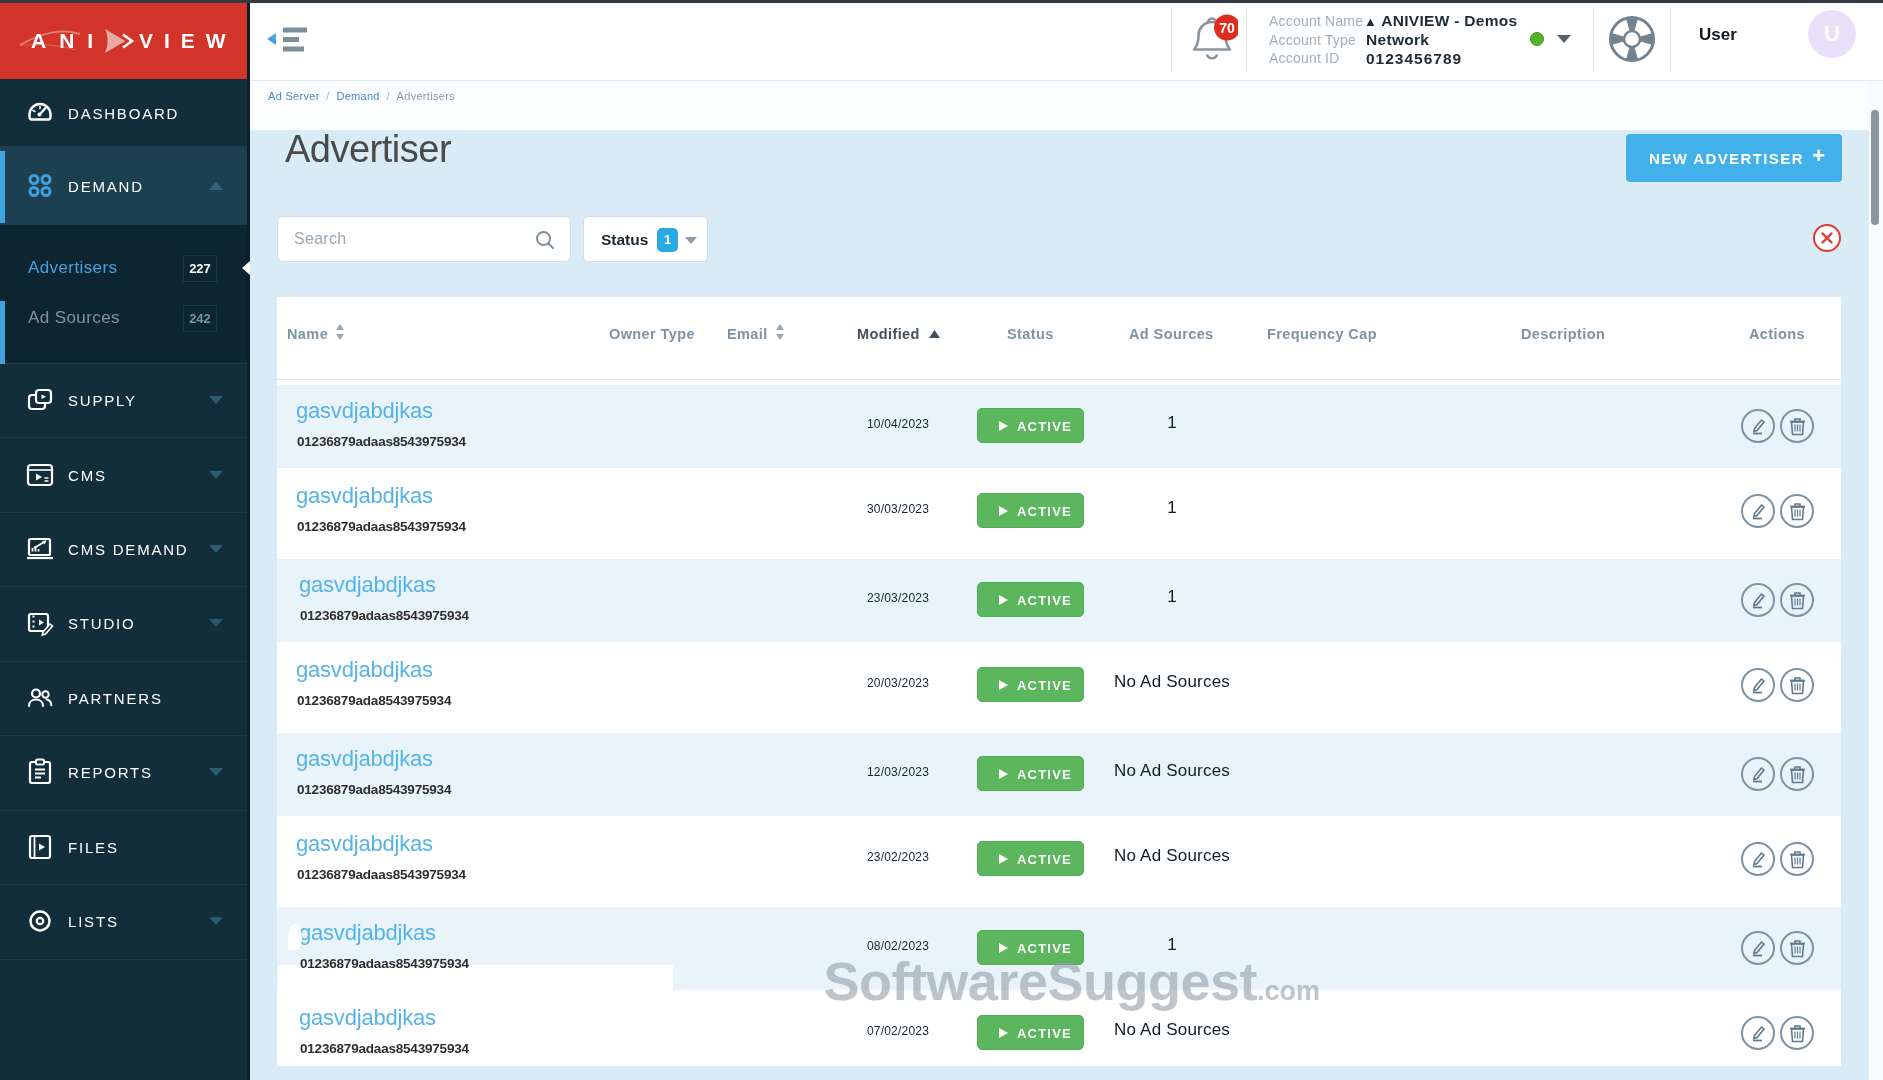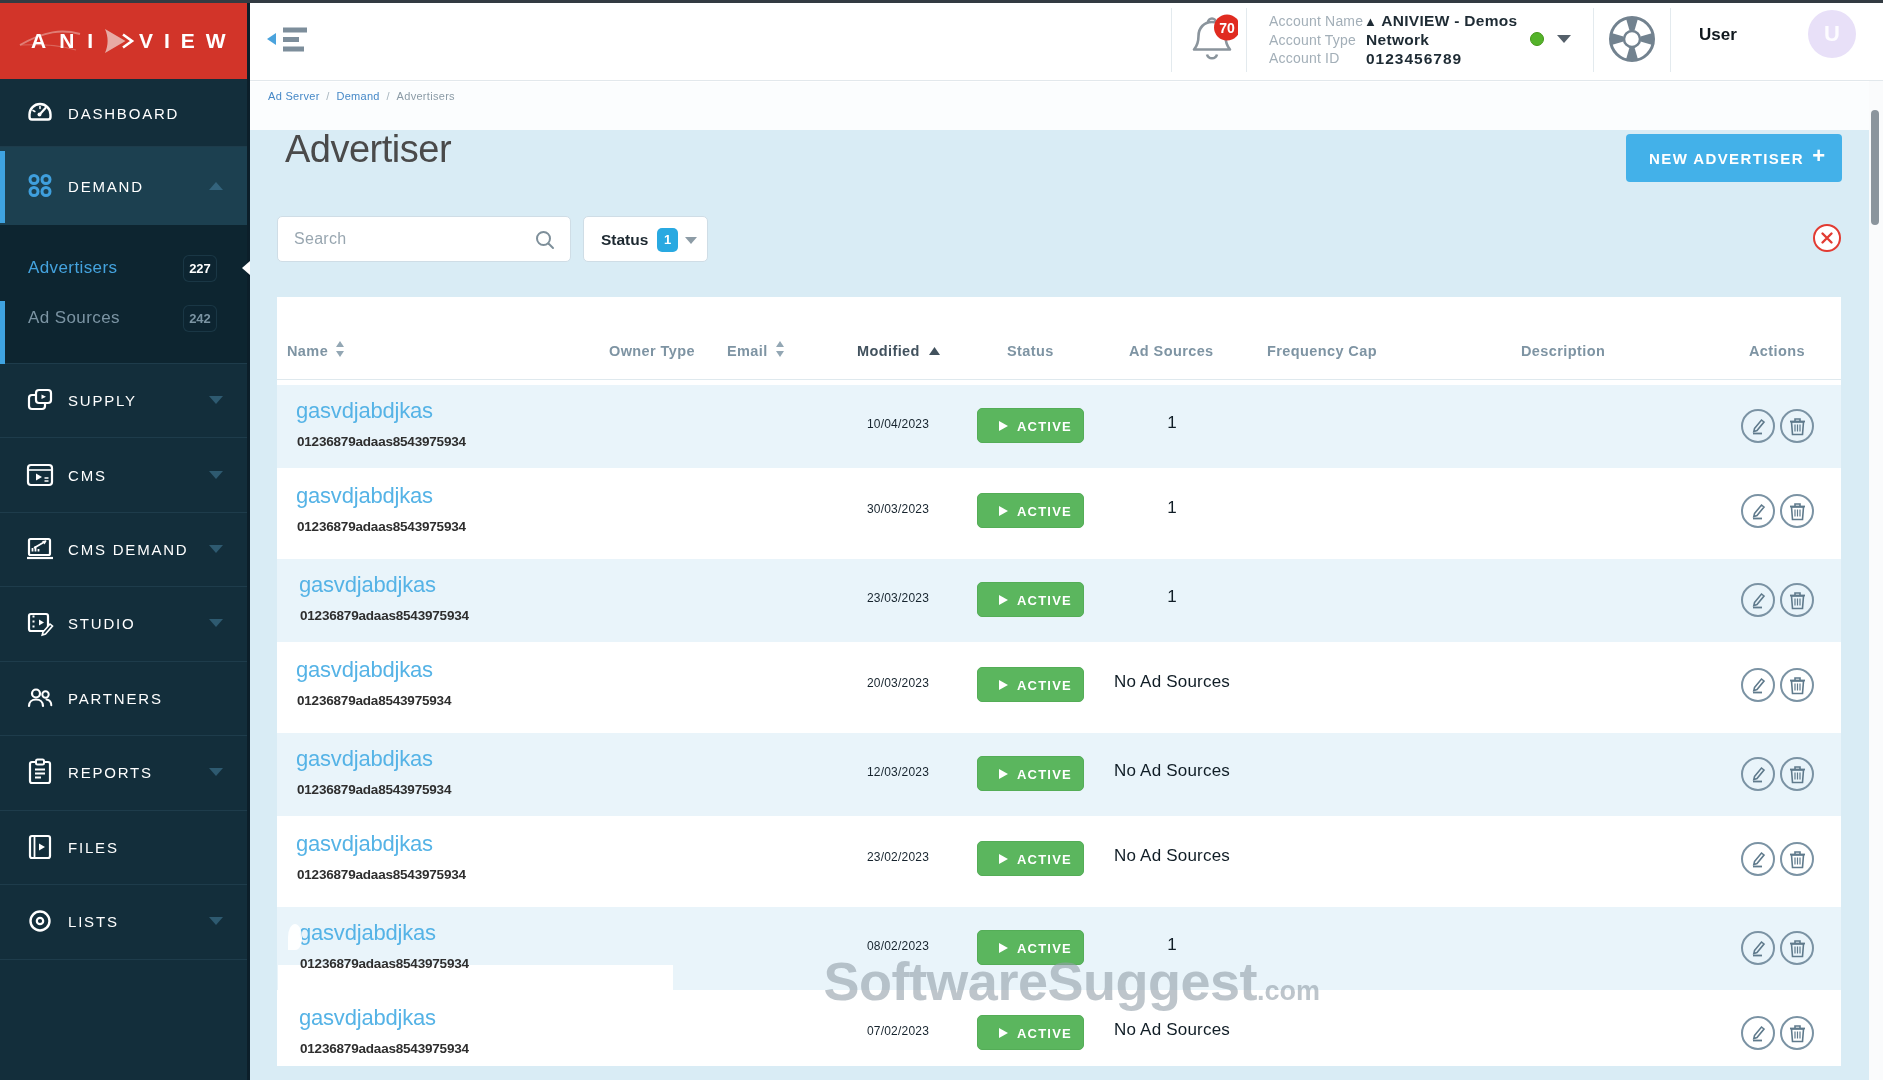--- a/index.html
+++ b/index.html
@@ -12,21 +12,21 @@
 .mitem{left:0;width:247px;color:#fff}
 .mlabel{position:absolute;left:68px;font-size:15px;letter-spacing:1.8px;color:#fff}
 .micon{position:absolute;left:24px;width:32px;height:32px}
 .mcaret{position:absolute;right:24px;width:0;height:0;border-left:7px solid transparent;border-right:7px solid transparent;border-top:8px solid #2e5a70}
 .mcaretup{position:absolute;right:24px;width:0;height:0;border-left:7px solid transparent;border-right:7px solid transparent;border-bottom:8px solid #33637c}
 .sdiv{left:0;width:247px;height:1px;background:#1e3c4b}
 #demandband{left:0;top:146px;width:247px;height:79px;background:#1c4050}
 #submenu{left:0;top:225px;width:247px;height:138px;background:#0d2530}
 .bluebar{left:0;width:5px;background:#3fa3e0}
 .subitem{position:absolute;left:28px;font-size:17px;letter-spacing:.4px}
-.badge{position:absolute;left:183px;width:34px;height:27px;border:1px solid #24455494;border-radius:6px;background:#0d2531;font-size:13px;font-weight:bold;text-align:center;line-height:25px}
+.badge{position:absolute;left:183px;width:34px;height:27px;border:1px solid #24455494;border-radius:0;background:#0d2531;font-size:13px;font-weight:bold;text-align:center;line-height:25px}
 #notch{left:242px;top:261px;width:0;height:0;border-top:7px solid transparent;border-bottom:7px solid transparent;border-right:8px solid #fff;z-index:5}
 
 #topbar{left:250px;top:3px;width:1633px;height:78px;background:#fff;border-bottom:1px solid #e2e8ec}
 #crumbs{left:250px;top:82px;width:1619px;height:48px;background:#fbfdfe}
 .vsep{position:absolute;top:8px;height:64px;width:1px;background:#e3eaee}
 .acclbl{position:absolute;left:1019px;font-size:14px;color:#a3afb8;letter-spacing:.2px}
 .accval{position:absolute;left:1116px;font-size:15.5px;font-weight:bold;color:#1e2b34;letter-spacing:.3px}
 
 #content{left:250px;top:130px;width:1619px;height:950px;background:#d9ecf5}
 #track{left:1869px;top:81px;width:14px;height:999px;background:#fafbfc}
@@ -38,21 +38,21 @@
 #search{left:277px;top:216px;width:294px;height:46px;background:#fff;border:1px solid #cfdde6;border-radius:5px}
 #search .ph{position:absolute;left:16px;top:13px;font-size:16px;color:#98a6b0;letter-spacing:.3px}
 #statusbox{left:583px;top:216px;width:125px;height:46px;background:#fff;border:1px solid #cfdde6;border-radius:5px}
 #statusbox .t{position:absolute;left:17px;top:14px;font-size:15.5px;font-weight:bold;color:#1c2830}
 #statusbox .b{position:absolute;left:73px;top:11px;width:21px;height:24px;background:#29a9e1;border-radius:5px;color:#fff;font-size:13px;font-weight:bold;text-align:center;line-height:24px}
 #statusbox .c{position:absolute;left:101px;top:20px;width:0;height:0;border-left:6px solid transparent;border-right:6px solid transparent;border-top:7px solid #8d9ca6}
 #clearx{left:1813px;top:224px;width:28px;height:28px;border:2px solid #e23b32;border-radius:50%;background:#fff;color:#e23b32;font-size:14px;font-weight:bold;text-align:center;line-height:24px}
 
 #tablebg{left:277px;top:297px;width:1564px;height:769px;background:#fff}
 #thead{left:277px;top:297px;width:1564px;height:83px;background:#fff;border-bottom:1px solid #dfe9ee}
-.hc{position:absolute;top:310px;height:83px;line-height:83px;font-size:14.5px;font-weight:bold;color:#7e94a3;letter-spacing:.4px;white-space:nowrap}
+.hc{position:absolute;top:293px;height:83px;line-height:83px;font-size:14.5px;font-weight:bold;color:#7e94a3;letter-spacing:.4px;white-space:nowrap}
 .row{left:277px;width:1564px;height:87px}
 .rowblue{background:#e9f4fa;border-top:2px solid #fff;border-bottom:2px solid #fff}
 .rowwhite{background:#fff}
 .nm{position:absolute;font-size:22px;color:#55b3e6;letter-spacing:-.2px;white-space:nowrap}
 .rid{position:absolute;font-size:13.5px;font-weight:bold;color:#2e2e2e;letter-spacing:-.2px;white-space:nowrap}
 .dt{position:absolute;width:140px;text-align:center;font-size:12px;color:#17242e;letter-spacing:.2px}
 .act{position:absolute;width:107px;height:35px;background:#5bb65e;border-radius:5px;border:1px solid #54ad57}
 .act .pl{position:absolute;left:21px;top:12px;width:0;height:0;border-top:5.5px solid transparent;border-bottom:5.5px solid transparent;border-left:9px solid #fff}
 .act .tx{position:absolute;left:39px;top:10px;font-size:13px;font-weight:bold;color:#fff;letter-spacing:1.2px}
 .src{position:absolute;width:160px;text-align:center;font-size:17px;color:#101d26;letter-spacing:.2px}

